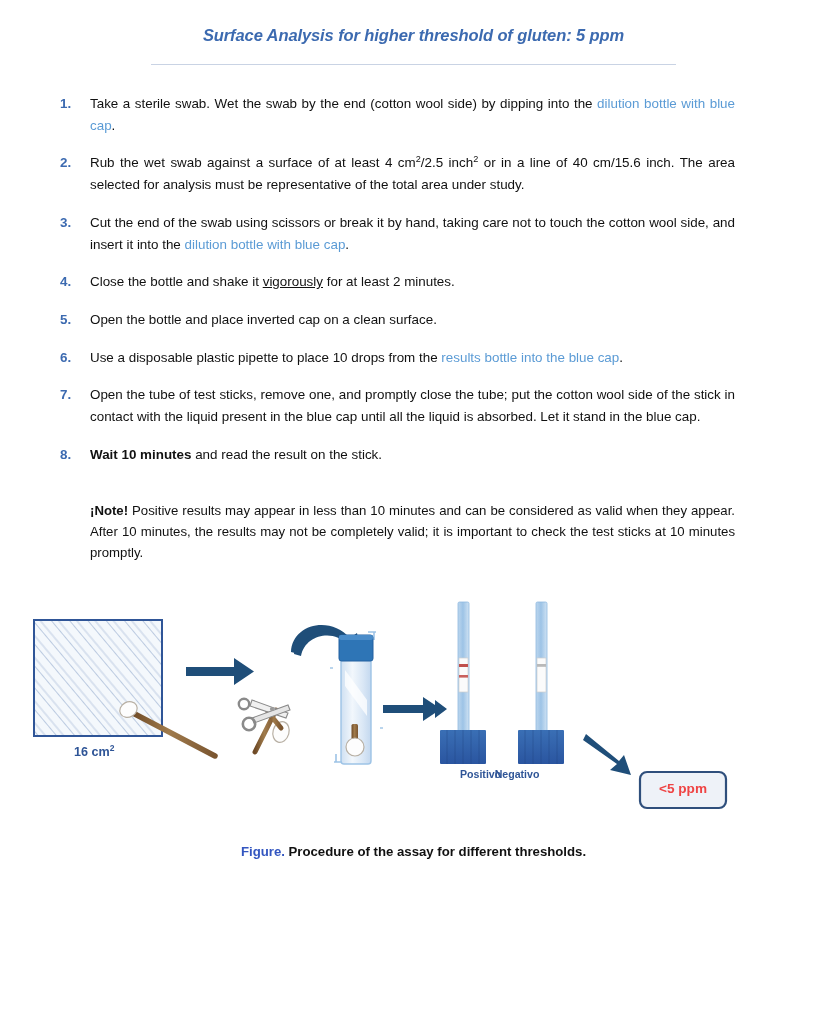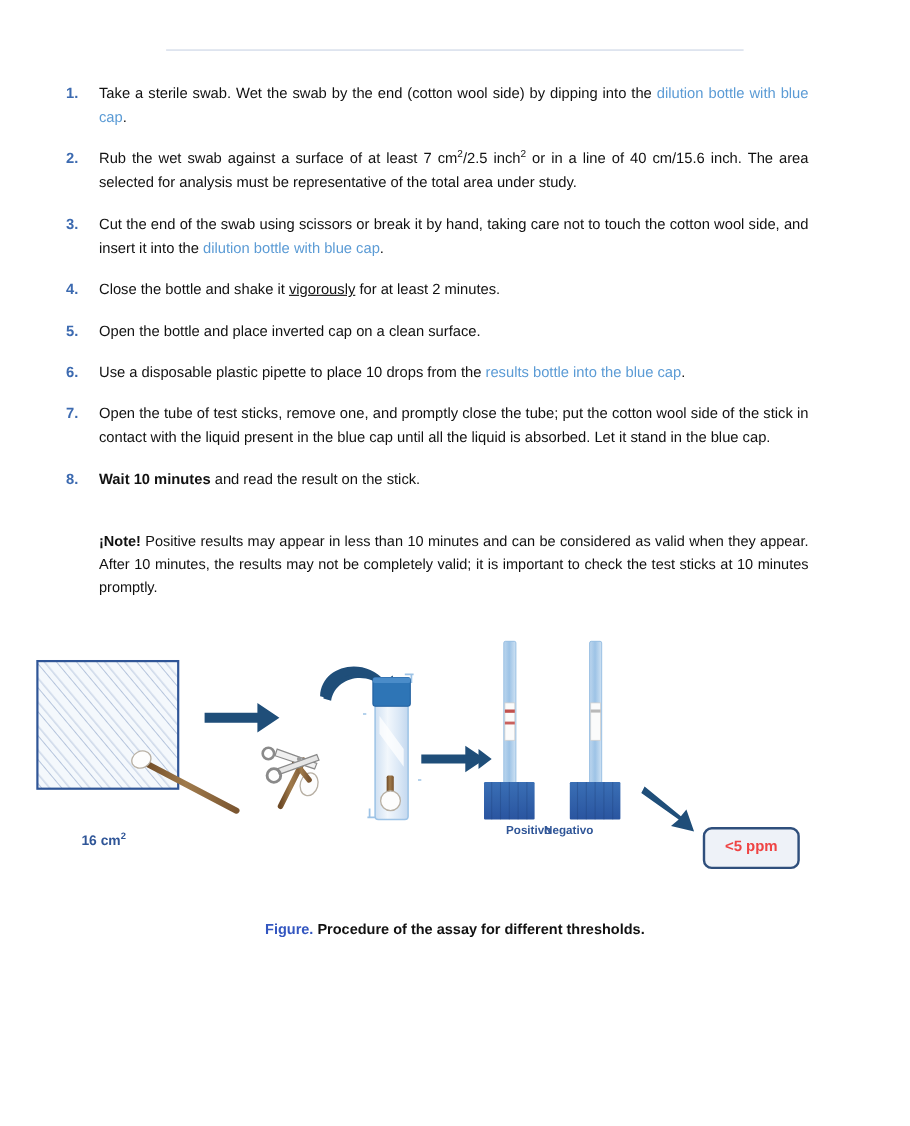--- a/index.html
+++ b/index.html
@@ -80,40 +80,41 @@
     width: 827px;
     height: 260px;
     margin-top: 18px;
   }
   .figure-svg { display: block; }
 
   .fig-caption {
     text-align: center;
     font-size: 13.2px;
     font-weight: bold;
-    margin-top: 14px;
+    margin-top: 2px;
   }
   .fig-caption .fw { color: #3356c0; }
   .fig-caption .cap-txt { color: #111111; }
 </style>
 </head>
 <body>
 
 <div class="title-wrap">
+  <span class="doc-title">Surface Analysis for higher threshold of gluten: 5 ppm</span>
   <div class="title-rule"></div>
 </div>
 
 <ol class="steps" id="steps-root" style="list-style: none;">
     <li class="step">
       <span class="step-num">1.</span>
       <span class="step-body"><span>Take a sterile swab. Wet the swab by the end (cotton wool side) by dipping into the </span><span class="lnk">dilution bottle with blue cap</span><span>.</span></span>
     </li>
     <li class="step">
       <span class="step-num">2.</span>
-      <span class="step-body"><span>Rub the wet swab against a surface of at least 7 cm</span><sup>2</sup><span>/2.5 inch</span><sup>2</sup><span> or in a line of 40 cm/15.6 inch. The area selected for analysis must be representative of the total area under study.</span></span>
+      <span class="step-body"><span>Rub the wet swab against a surface of at least 4 cm</span><sup>2</sup><span>/2.5 inch</span><sup>2</sup><span> or in a line of 40 cm/15.6 inch. The area selected for analysis must be representative of the total area under study.</span></span>
     </li>
     <li class="step">
       <span class="step-num">3.</span>
       <span class="step-body"><span>Cut the end of the swab using scissors or break it by hand, taking care not to touch the cotton wool side, and insert it into the </span><span class="lnk">dilution bottle with blue cap</span><span>.</span></span>
     </li>
     <li class="step">
       <span class="step-num">4.</span>
       <span class="step-body"><span>Close the bottle and shake it </span><span class="ul">vigorously</span><span> for at least 2 minutes.</span></span>
     </li>
     <li class="step">
@@ -262,21 +263,21 @@
 
     <g>
       <path d="M583 158 L617 182 L610 188 L631 193 L624 173 L619 179 L586 152 Z" fill="#1f4e79"></path>
     </g>
 
     <g>
       <rect x="640" y="190" width="86" height="36" rx="7" fill="#eef2f8" stroke="#2f4f7c" stroke-width="2.2"></rect>
     </g>
   </svg>
 
-  <div style="position:absolute; left:74px; top:163px; font-size:12.6px; font-weight:bold; color:#2f5597;margin-top:31px;">
+  <div style="position:absolute; left:74px; top:163px; font-size:12.6px; font-weight:bold; color:#2f5597;">
     <span>16 cm</span><sup>2</sup>
   </div>
   <div style="position:absolute; left:460px; top:186px; width:56px; text-align:left; font-size:10.6px; font-weight:bold; color:#2f5597;">Positivo</div>
   <div style="position:absolute; left:488px; top:186px; width:58px; text-align:center; font-size:10.6px; font-weight:bold; color:#2f5597;">Negativo</div>
   <div style="position:absolute; left:640px; top:199px; width:86px; text-align:center; font-size:13.6px; font-weight:bold; color:#ef4444;">&lt;5 ppm</div>
 </div>
 
 <div class="fig-caption">
   <span class="fw">Figure.</span><span class="cap-txt"> Procedure of the assay for different thresholds.</span>
 </div>

